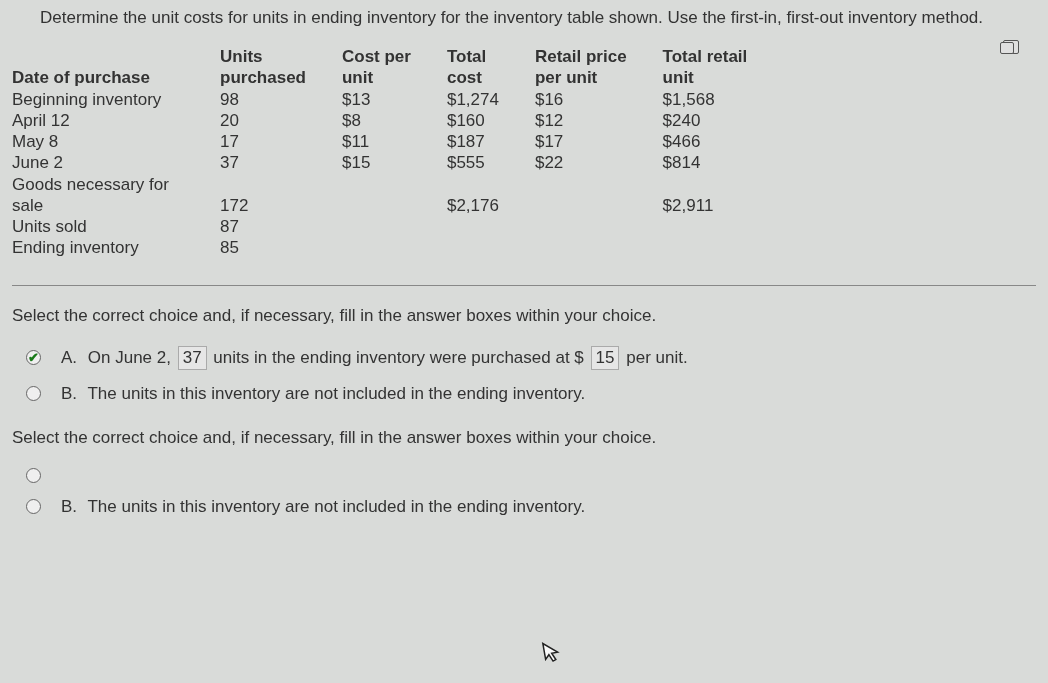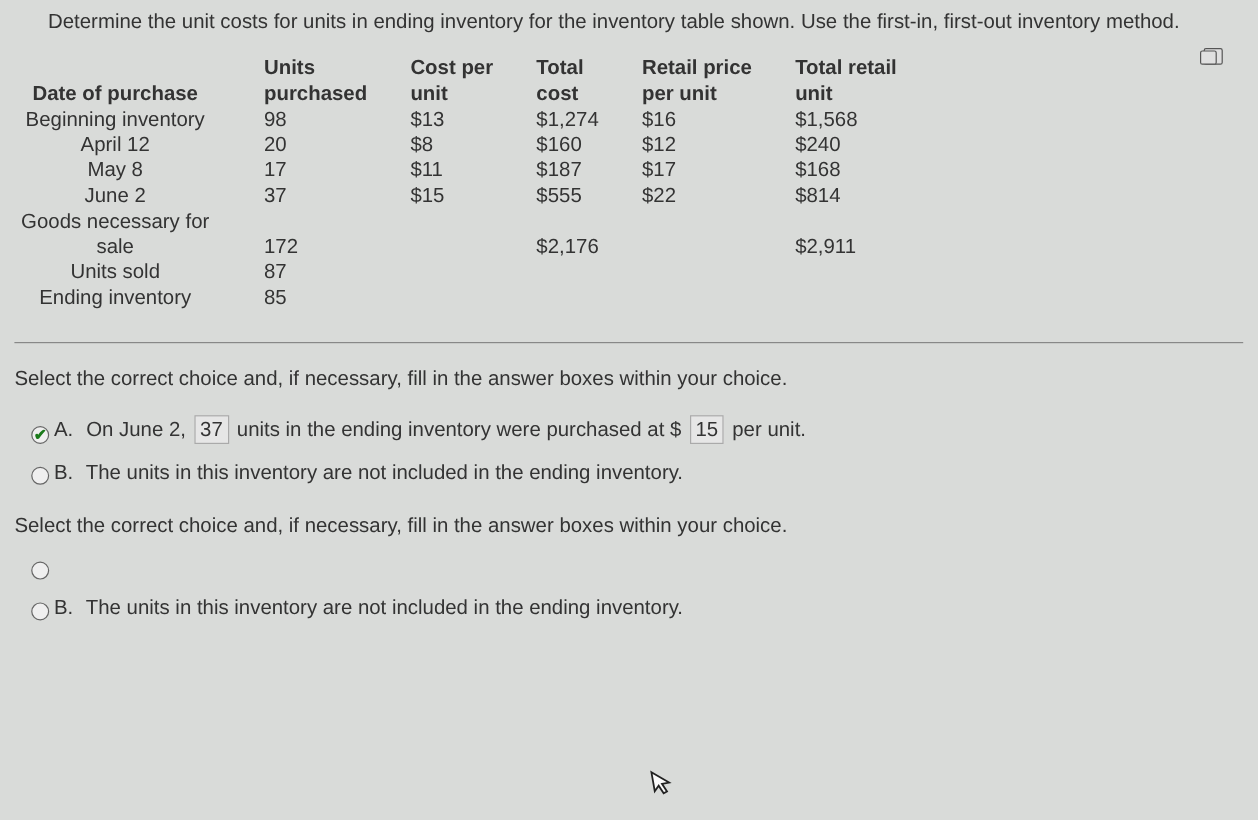--- a/index.html
+++ b/index.html
@@ -39,37 +39,37 @@
       margin-top: 4px;
     }
     table.inv th, table.inv td {
       text-align: left;
       padding: 0 18px;
       font-weight: normal;
       line-height: 1.25;
       white-space: nowrap;
     }
     table.inv th.firstcol, table.inv td.firstcol {
-      text-align: center;
+      text-align: left;
       padding-left: 0;
       padding-right: 22px;
       min-width: 190px;
     }
     table.inv th { font-weight: bold; vertical-align: bottom;}
     .divider {
       border: none;
       border-top: 1.5px solid #888;
       margin: 26px 0 20px 0;
     }
     .prompt { margin: 14px 0 20px 0; }
     .choice {
       margin: 14px 0 14px 14px;
       display: flex;
-      align-items: flex-end;
-      gap: 4px;
+      align-items: center;
+      gap: 20px;
     }
     .radio {
       width: 15px; height: 15px;
       border: 1.5px solid #666;
       border-radius: 50%;
       background: #efefef;
       flex: none;
       display: inline-flex;
       align-items: center;
       justify-content: center;
@@ -141,21 +141,21 @@
     <td>$160</td>
     <td>$12</td>
     <td>$240</td>
   </tr>
   <tr>
     <td class="firstcol">May 8</td>
     <td>17</td>
     <td>$11</td>
     <td>$187</td>
     <td>$17</td>
-    <td>$168</td>
+    <td>$466</td>
   </tr>
   <tr>
     <td class="firstcol">June 2</td>
     <td>37</td>
     <td>$15</td>
     <td>$555</td>
     <td>$22</td>
     <td>$814</td>
   </tr>
   <tr>

